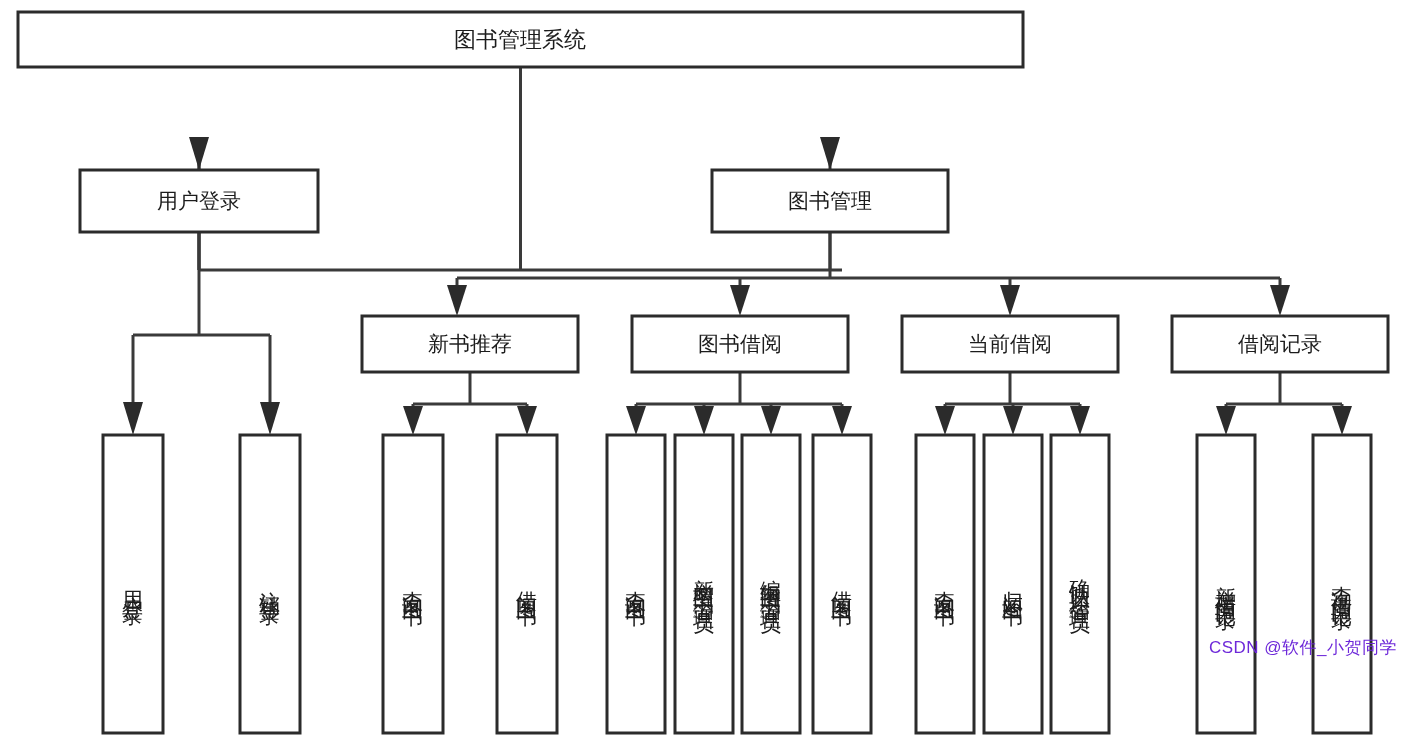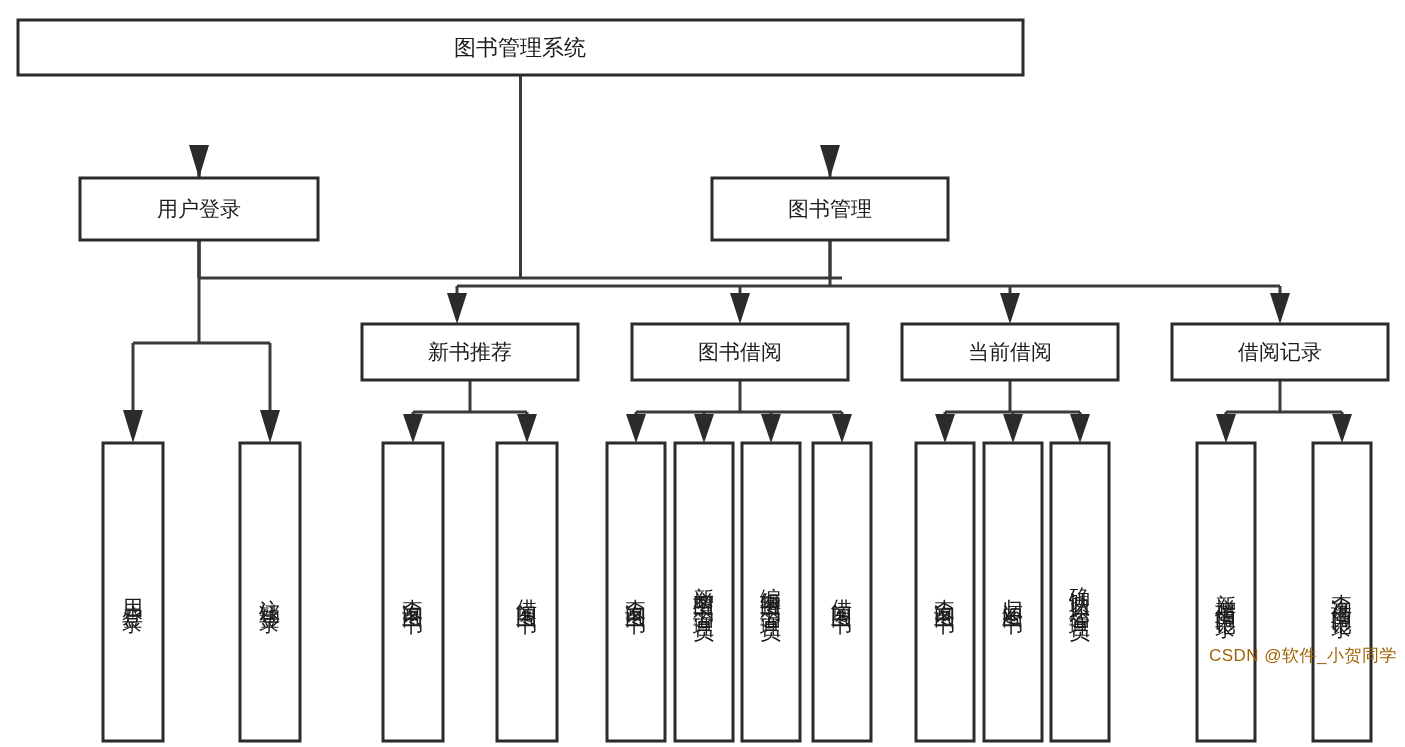--- a/index.html
+++ b/index.html
@@ -12,21 +12,20 @@
     width: 1405px;
     height: 747px;
     font-family: "Liberation Sans", "DejaVu Sans", sans-serif;
     overflow: hidden;
   }
   #diagram-root {
     position: relative;
     width: 1405px;
     height: 665px;
     background: #ffffff;
-    margin-top: 8px;
   }
   svg.diagram-canvas {
     position: absolute;
     top: 0;
     left: 0;
     width: 1405px;
     height: 747px;
     display: block;
   }
   .node-rect {
@@ -74,21 +73,21 @@
     line-height: 1;
     white-space: nowrap;
     text-align: center;
   }
   .watermark {
     position: absolute;
     right: 8px;
     bottom: 6px;
     font-family: "Liberation Sans", "DejaVu Sans", sans-serif;
     font-size: 17px;
-    color: #a16207;
+    color: #6d28d9;
     letter-spacing: 0.5px;
     user-select: none;
     white-space: nowrap;
   }
 </style>
 </head>
 <body>
 
 <div id="diagram-root">
 

